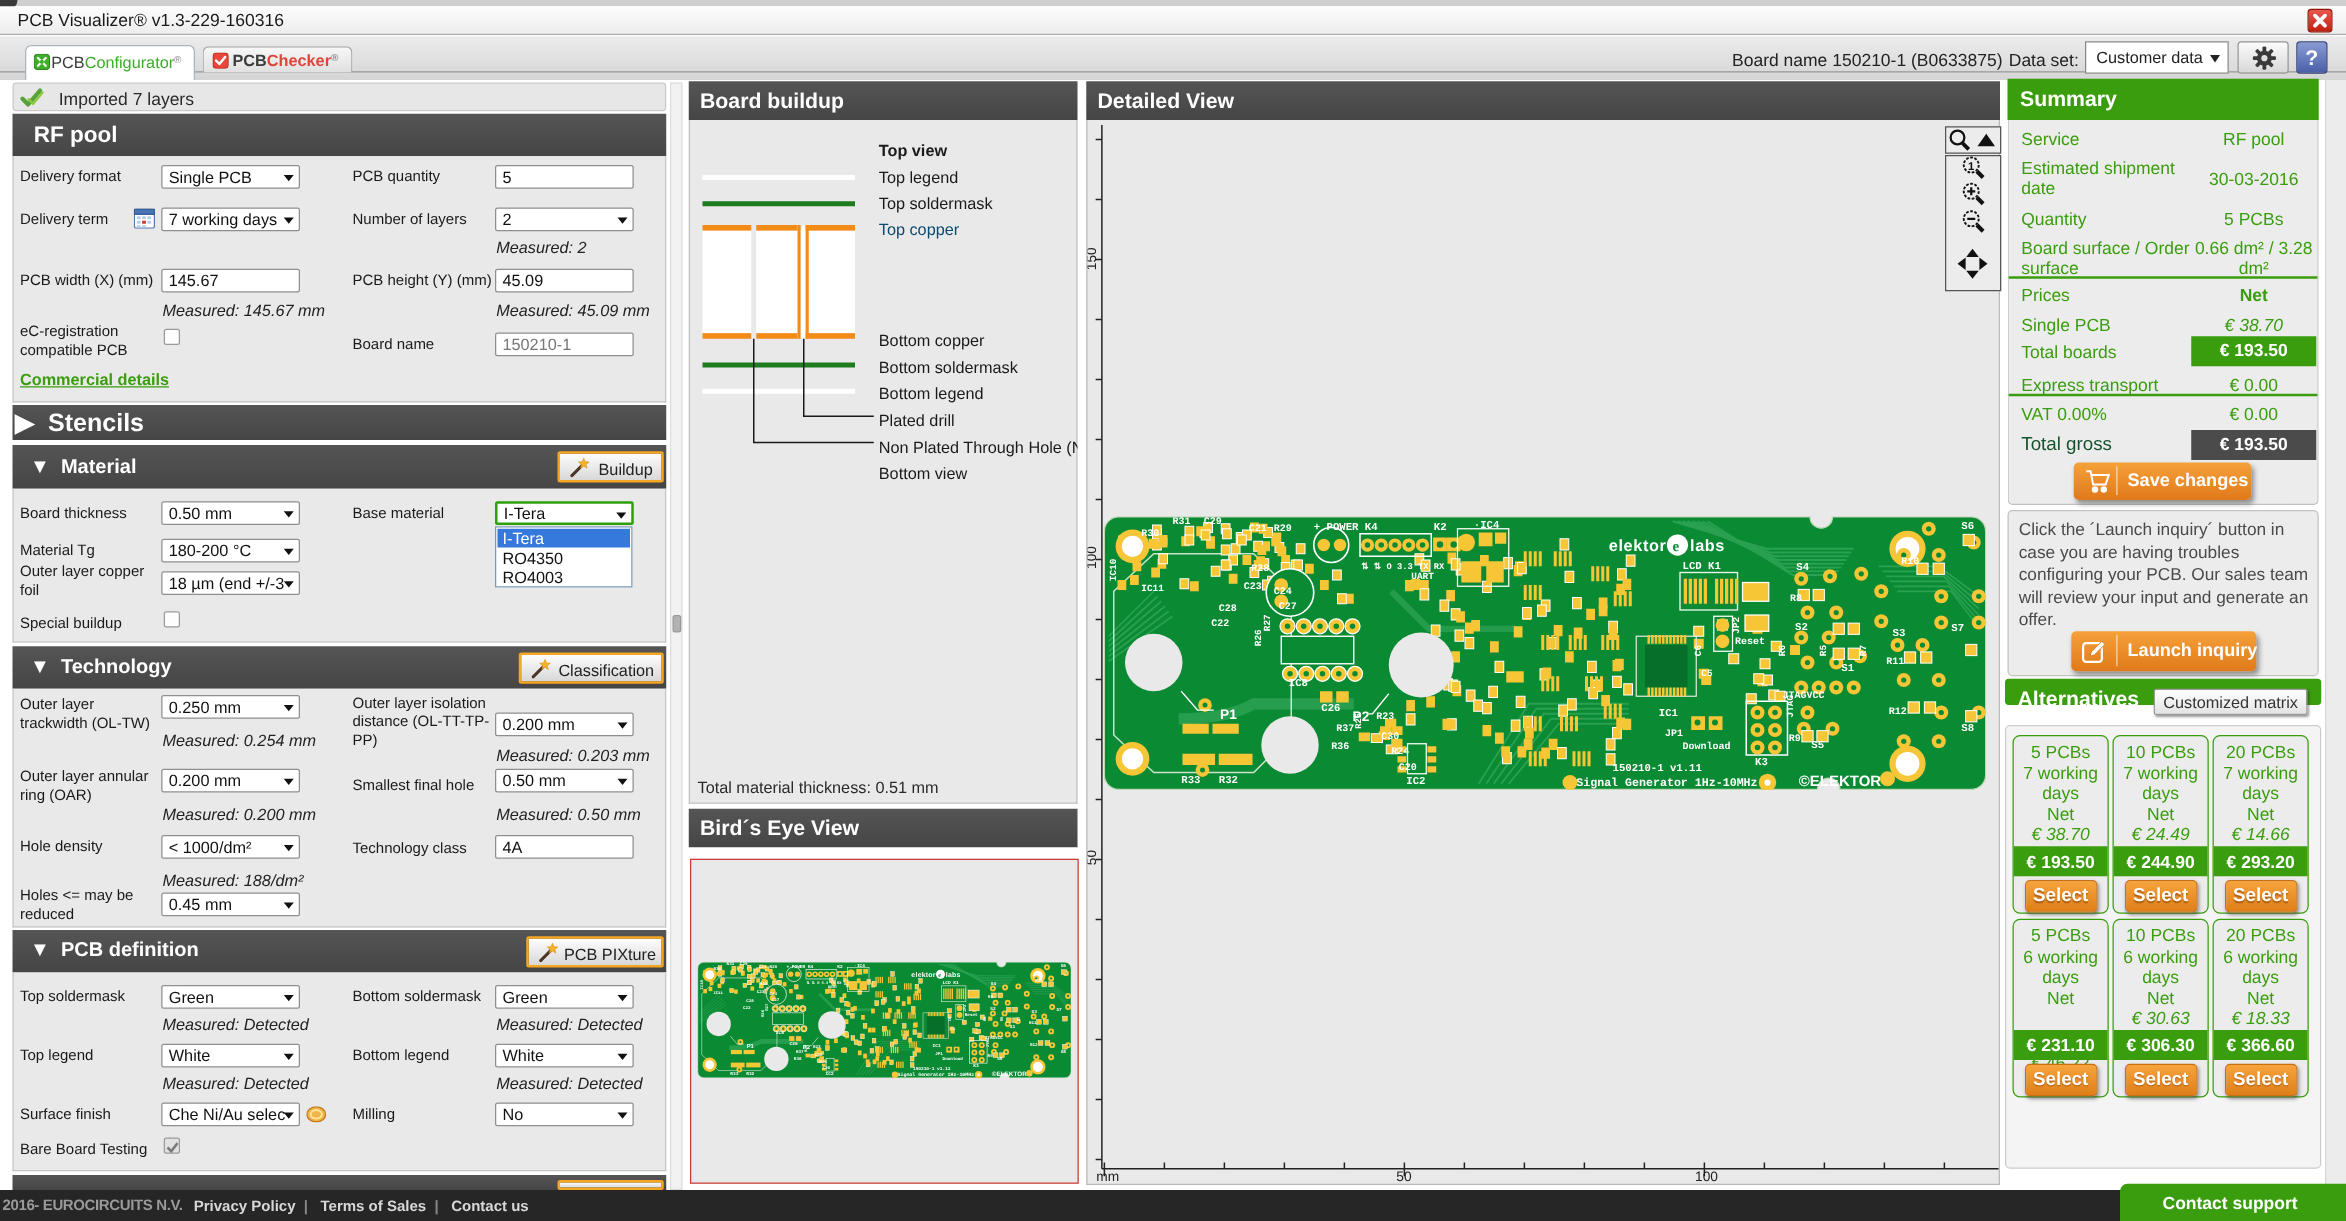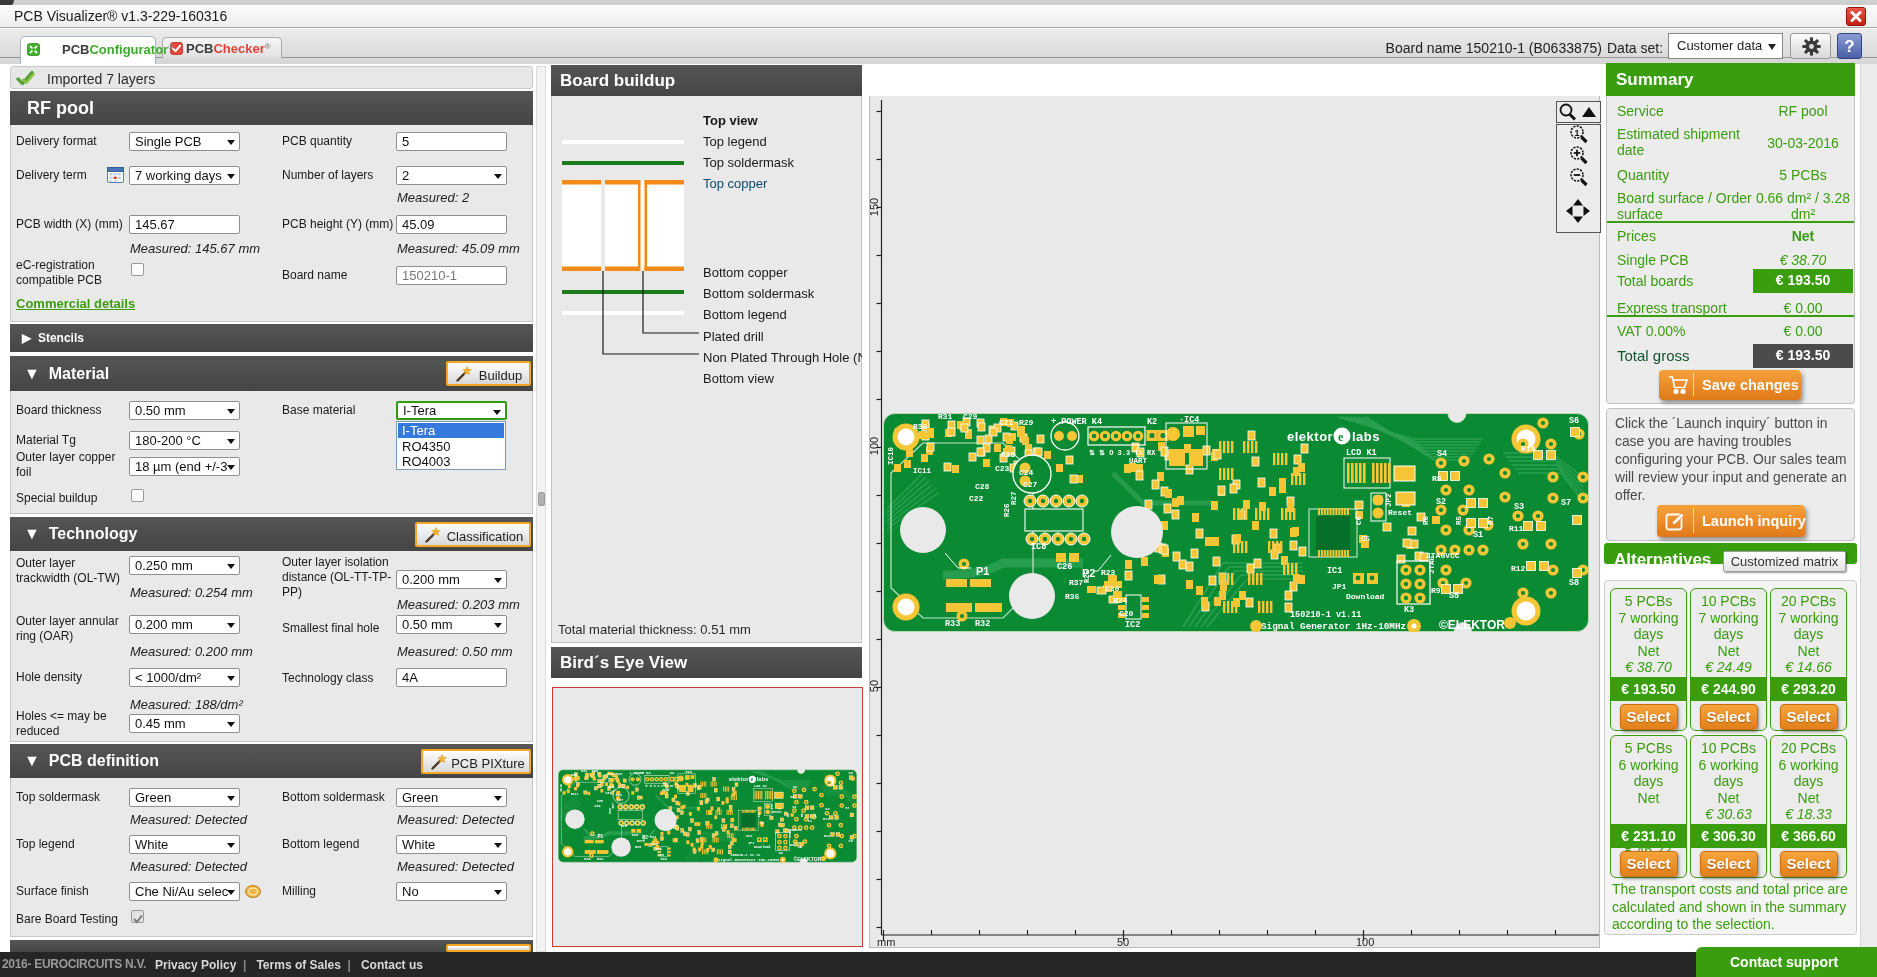--- a/index.html
+++ b/index.html
@@ -655,21 +655,21 @@
   </div>
   <div class="abs" style="left:20px;top:7px;width:136px;height:28px;background:#fff;border:1px solid #a8b4c0;border-bottom:none;border-radius:5px 5px 0 0;">
     <svg class="abs" style="left:6px;top:6px;" width="13" height="13" viewBox="0 0 16 16">
           <rect x="0.5" y="0.5" width="15" height="15" rx="3.5" fill="#3fae29" stroke="#2b861a"></rect>
           <g stroke="#fff" stroke-width="2.2" stroke-linecap="round">
             <path d="M4.2 4.2 L11.8 11.8"></path>
             <path d="M11.8 4.2 L4.2 11.8"></path>
           </g>
           <circle cx="8" cy="8" r="2" fill="#3fae29"></circle>
         </svg>
-    <div class="abs" style="left:20px;top:5px;font-size:13px;font-weight:bold;color:#3c3c3c;white-space:nowrap;padding-left:21px;">PCB<span style="color:#3aad27;">Configurator</span><span style="font-size:8px;vertical-align:4px;color:#888;">®</span></div>
+    <div class="abs" style="left:20px;top:5px;font-size:13px;font-weight:normal;color:#3c3c3c;white-space:nowrap;">PCB<span style="color:#3aad27;">Configurator</span><span style="font-size:8px;vertical-align:4px;color:#888;">®</span></div>
   </div>
   <div class="abs" style="left:1330px;top:11px;width:272px;text-align:right;font-size:14px;color:#222;">Board name 150210-1 (B0633875)</div>
   <div class="abs" style="left:1607px;top:11px;font-size:14px;color:#222;">Data set:</div>
   <div class="abs" style="left:1668px;top:4px;width:115px;height:26px;background:#fff;border:1px solid #888;font-size:13px;color:#222;line-height:24px;padding-left:8px;">Customer data<span class="abs" style="right:6px;top:10px;width:0;height:0;border-left:4.5px solid transparent;border-right:4.5px solid transparent;border-top:6px solid #222;"></span></div>
   <div class="abs" style="left:1790px;top:4px;width:41px;height:26px;background:linear-gradient(#fbfbfb,#d8d8d8);border:1px solid #999;border-radius:3px;">
     <svg class="abs" style="left:11px;top:3px;" width="19" height="19" viewBox="0 0 20 20">
           <g fill="#3a3a3a">
             <rect x="8.4" y="0.2" width="3.2" height="5" rx="1" transform="rotate(0 10 10)"></rect>
             <rect x="8.4" y="0.2" width="3.2" height="5" rx="1" transform="rotate(45 10 10)"></rect>
             <rect x="8.4" y="0.2" width="3.2" height="5" rx="1" transform="rotate(90 10 10)"></rect>
@@ -724,21 +724,21 @@
     <div class="meas" style="left:130px;top:241px;">Measured: 145.67 mm</div>
     <div class="lbl" style="left:282px;top:217px;text-align:right;">PCB height (Y) (mm)</div>
     <div class="inp" style="left:396px;top:215px;color:#111;">45.09</div>
     <div class="meas" style="left:397px;top:241px;">Measured: 45.09 mm</div>
     <div class="lbl" style="left:16px;top:258px;">eC-registration<br>compatible PCB</div>
     <div class="cb" style="left:131px;top:263px;"></div>
     <div class="lbl" style="left:282px;top:268px;">Board name</div>
     <div class="inp" style="left:396px;top:266px;color:#777;">150210-1</div>
     <div class="glink" style="left:16px;top:296px;">Commercial details</div>
     <div class="hdr" style="left:10px;top:324px;width:523px;height:28px;">
-      <span class="ht" style="left:12px;font-size:12px;">▶&nbsp; Stencils</span>
+      <span class="ht" style="left:2px;font-size:20px;">▶&nbsp; Stencils</span>
     </div>
     <div class="hdr" style="left:10px;top:356px;width:523px;height:35px;">
       <span class="ht" style="left:14px;font-size:16px;">▼&nbsp; Material</span>
     </div>
     <div class="obtn" style="left:446px;top:361px;width:85px;height:25px;">
       <svg class="abs" style="left:8px;top:3px;" width="16" height="16" viewBox="0 0 16 16">
         <path d="M1.5 14.5 L9.5 6.5" stroke="#4a3526" stroke-width="2.4" stroke-linecap="round"></path>
         <g fill="#f7b32a" stroke="#d88d10" stroke-width="0.5">
           <path d="M11 0.5 L12.1 3.4 L15.2 3.6 L12.8 5.5 L13.6 8.5 L11 6.8 L8.4 8.5 L9.2 5.5 L6.8 3.6 L9.9 3.4 Z"></path>
         </g>
@@ -873,20 +873,23 @@
     </svg>
     <div class="abs" style="left:558px;top:622px;font-size:13px;color:#2a2a2a;">Total material thickness: 0.51 mm</div>
     <div class="hdr" style="left:551px;top:647px;width:311px;height:31px;">
       <span class="ht" style="left:9px;">Bird´s Eye View</span>
     </div>
     <div class="abs" style="left:551px;top:678px;width:311px;height:272px;background:#fff;"></div>
     <div class="abs" style="left:552px;top:687px;width:311px;height:260px;background:#e9e9e9;border:1px solid #cc3b33;"></div>
     <svg class="abs" style="left:558px;top:769px;" width="299" height="94" viewBox="0 0 706 219">
       <use href="#pcbb"></use>
     </svg>
+    <div class="hdr" style="left:869px;top:65px;width:731px;height:31px;">
+      <span class="ht" style="left:9px;">Detailed View</span>
+    </div>
     <div class="abs" style="left:869px;top:96px;width:731px;height:852px;background:#e9e9e9;border:1px solid #bbb;border-top:none;overflow:hidden;">
       <svg class="abs" style="left:0;top:0;" width="731" height="852" viewBox="0 0 731 852">
         <line x1="11.5" y1="4" x2="11.5" y2="839" stroke="#222" stroke-width="1.2"></line>
         <line x1="11.5" y1="839" x2="729" y2="839" stroke="#222" stroke-width="1.2"></line>
         <line x1="6.5" y1="831.5" x2="11.5" y2="831.5" stroke="#222" stroke-width="1.2"></line>
         <line x1="6.5" y1="783.5" x2="11.5" y2="783.5" stroke="#222" stroke-width="1.2"></line>
         <line x1="6.5" y1="735.5" x2="11.5" y2="735.5" stroke="#222" stroke-width="1.2"></line>
         <line x1="6.5" y1="687.5" x2="11.5" y2="687.5" stroke="#222" stroke-width="1.2"></line>
         <line x1="6.5" y1="639.5" x2="11.5" y2="639.5" stroke="#222" stroke-width="1.2"></line>
         <line x1="6.5" y1="591.5" x2="11.5" y2="591.5" stroke="#222" stroke-width="1.2"></line>
@@ -1051,20 +1054,19 @@
       <div class="selbtn" style="top:115px;">Select</div>
     </div>
     <div class="card" style="left:1770px;top:735px;height:143px;">
       <div class="t" style="padding-top:4px;">20 PCBs</div>
       <div class="t">6 working<br>days</div>
       <div class="t">Net</div>
       <div class="t" style="font-style:italic;">€ 18.33</div>
       <div class="band" style="top:88px;">€ 366.60</div>
       <div class="selbtn" style="top:115px;">Select</div>
     </div>
-    <div class="abs" style="left:1612px;top:881px;width:238px;font-size:14px;color:#3a9d0d;line-height:17.5px;">The transport costs and total price are calculated and shown in the summary according to the selection.</div>
     <div class="abs" style="left:0;top:952px;width:1877px;height:25px;background:#262626;">
       <div class="abs" style="left:2px;top:5px;font-size:12px;font-weight:bold;color:#9a9a9a;letter-spacing:-0.3px;">2016- EUROCIRCUITS N.V.</div>
       <div class="abs" style="left:155px;top:6px;font-size:12px;font-weight:bold;color:#d8d8d8;">Privacy Policy&nbsp;&nbsp;<span style="color:#888;">|</span>&nbsp;&nbsp;&nbsp;Terms of Sales&nbsp;&nbsp;<span style="color:#888;">|</span>&nbsp;&nbsp;&nbsp;Contact us</div>
     </div>
     <div class="abs" style="left:1696px;top:947px;width:181px;height:30px;background:#3a9d0d;border-radius:6px 0 0 0;">
       <div class="abs" style="left:34px;top:7px;font-size:14px;font-weight:bold;color:#fff;">Contact support</div>
     </div>
   </div>
 </body></html>

